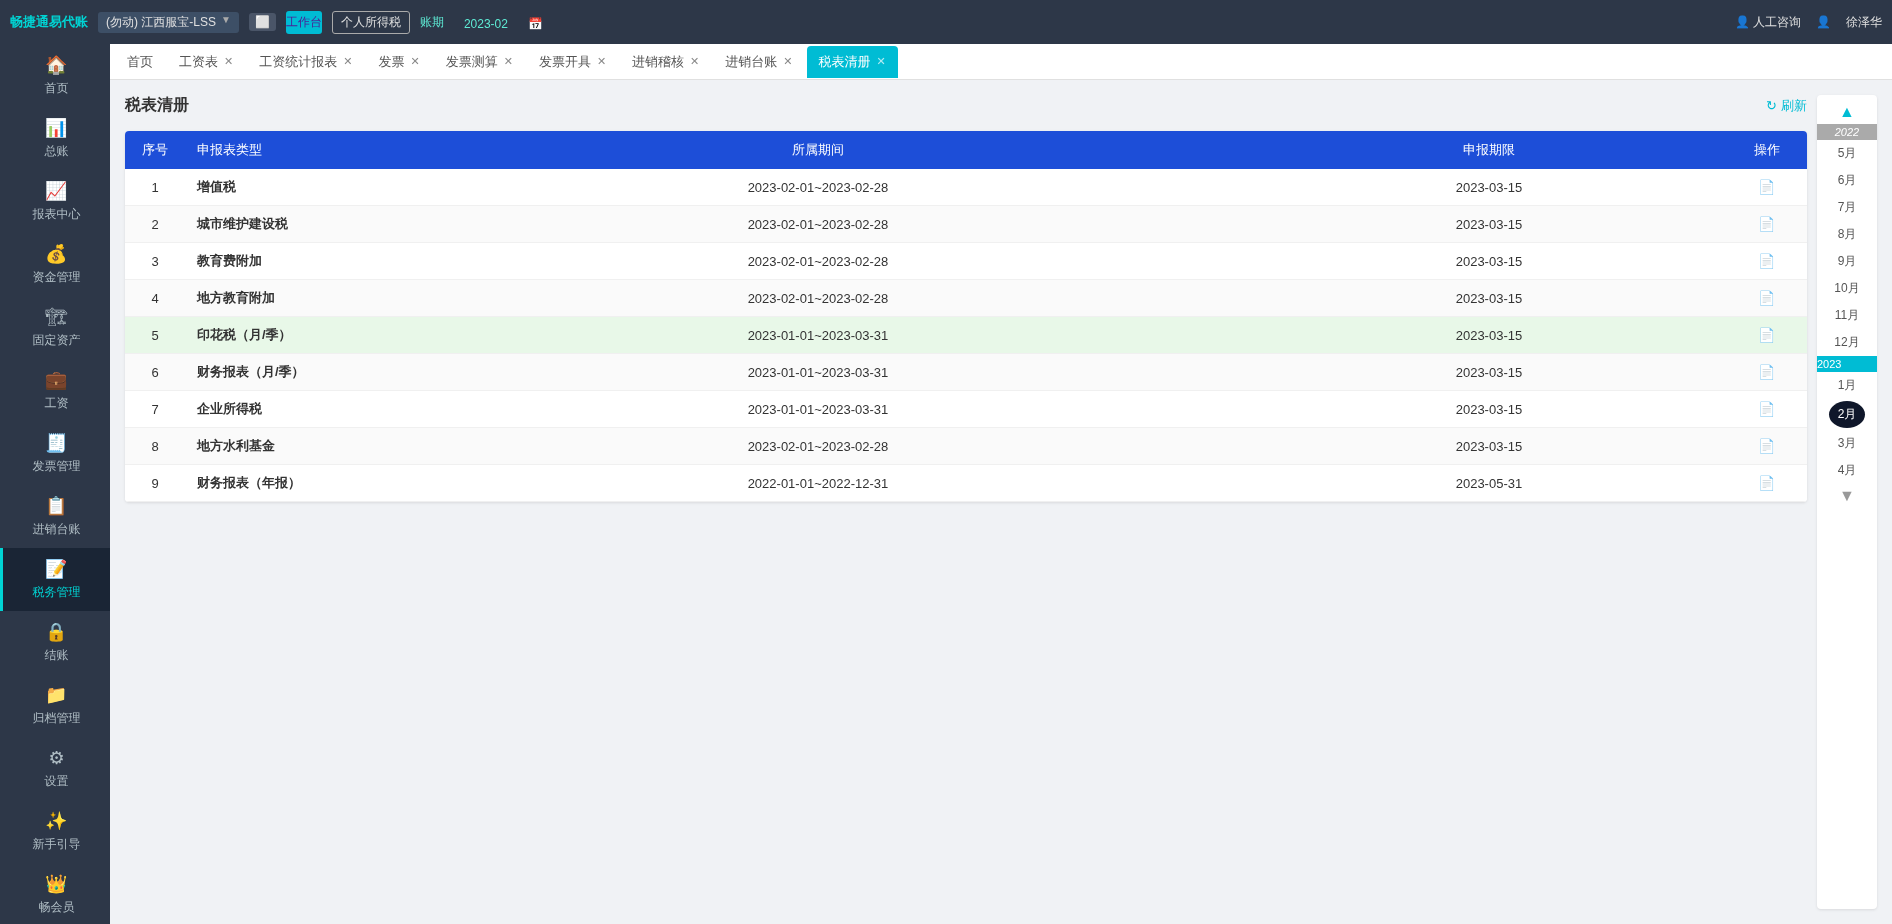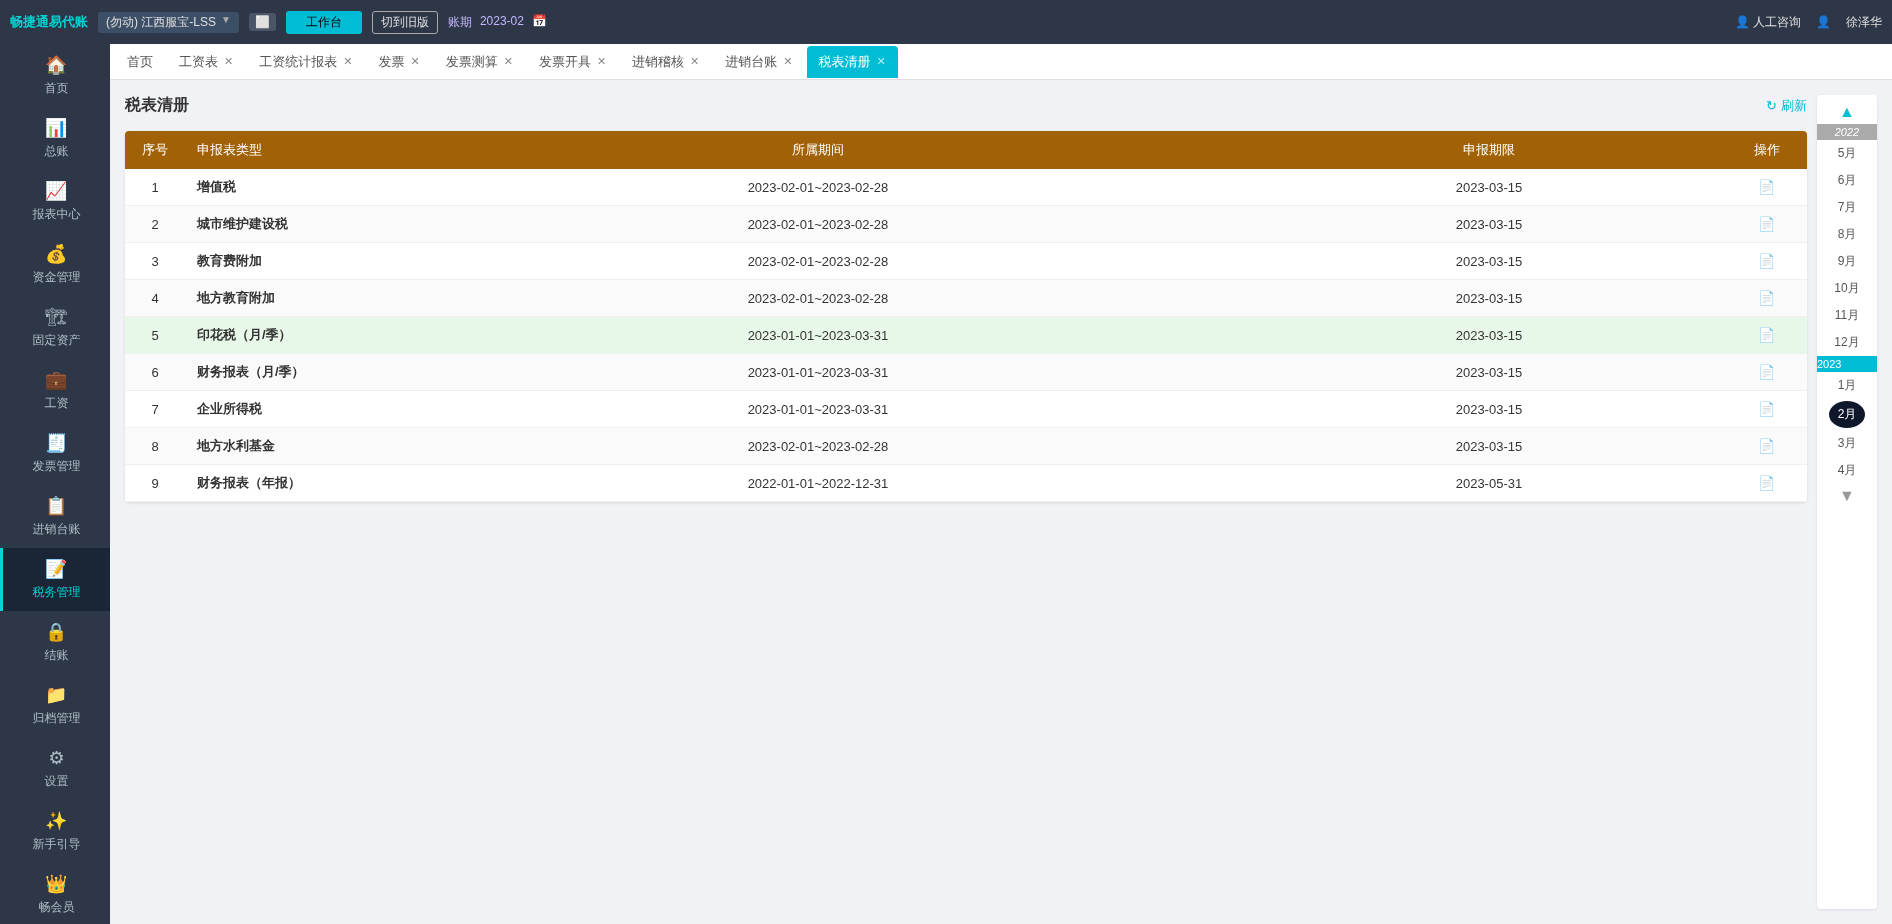--- a/index.html
+++ b/index.html
@@ -36,41 +36,41 @@
       border: none;
       color: #e0e0e0;
       padding: 2px 6px;
       border-radius: 3px;
       cursor: pointer;
       font-size: 12px;
     }
     .top-bar-workspace {
       background: #00bcd4;
       border: none;
-      color: #000000;
-      padding: 3px 20px;
+      color: #4c1d95;
+      padding: 3px 0;
       border-radius: 3px;
       cursor: pointer;
       font-size: 12px;
     }
     .top-bar-switch-btn {
       background: transparent;
       border: 1px solid #aaa;
       color: #e0e0e0;
       padding: 2px 8px;
       border-radius: 3px;
       cursor: pointer;
       font-size: 12px;
     }
     .top-bar-period {
-      color: #c4b5fd;
-      font-size: 12px;
-      display: flex;
-      align-items: flex-start;
-      gap: 8px;
+      color: #5eead4;
+      font-size: 12px;
+      display: flex;
+      align-items: flex-end;
+      gap: 20px;
     }
     .top-bar-right {
       margin-left: auto;
       display: flex;
       align-items: center;
       gap: 15px;
       color: #e0e0e0;
       font-size: 12px;
     }
     .top-bar-right .user-name { color: #e0e0e0; }
@@ -206,21 +206,21 @@
     
     .data-table {
       width: 100%;
       border-collapse: collapse;
       background: white;
       border-radius: 4px;
       overflow: hidden;
       box-shadow: 0 1px 3px rgba(0,0,0,0.1);
     }
     .data-table thead tr {
-      background: #a16207;
+      background: #1d4ed8;
       color: white;
       border-radius: 19px;
     }
     .data-table thead th {
       padding: 10px 12px;
       text-align: center;
       font-weight: normal;
       font-size: 13px;
     }
     .data-table tbody tr {
@@ -287,21 +287,21 @@
 <body>
 
 <div class="top-bar">
   <span class="top-bar-logo">畅捷通易代账</span>
   <div class="top-bar-company">
     <span>(勿动) 江西服宝-LSS</span>
     <span class="arrow">▼</span>
   </div>
   <button class="top-bar-copy-btn">⬜</button>
   <button class="top-bar-workspace">工作台</button>
-  <button class="top-bar-switch-btn">切到旧版</button>
+  <button class="top-bar-switch-btn">个人所得税</button>
   <span class="top-bar-period">
     <span>账期</span>
     <span>2023-02</span>
     <span>📅</span>
   </span>
   <div class="top-bar-right">
     <span class="ai-btn">
       <span>👤</span>
       <span>人工咨询</span>
     </span>

